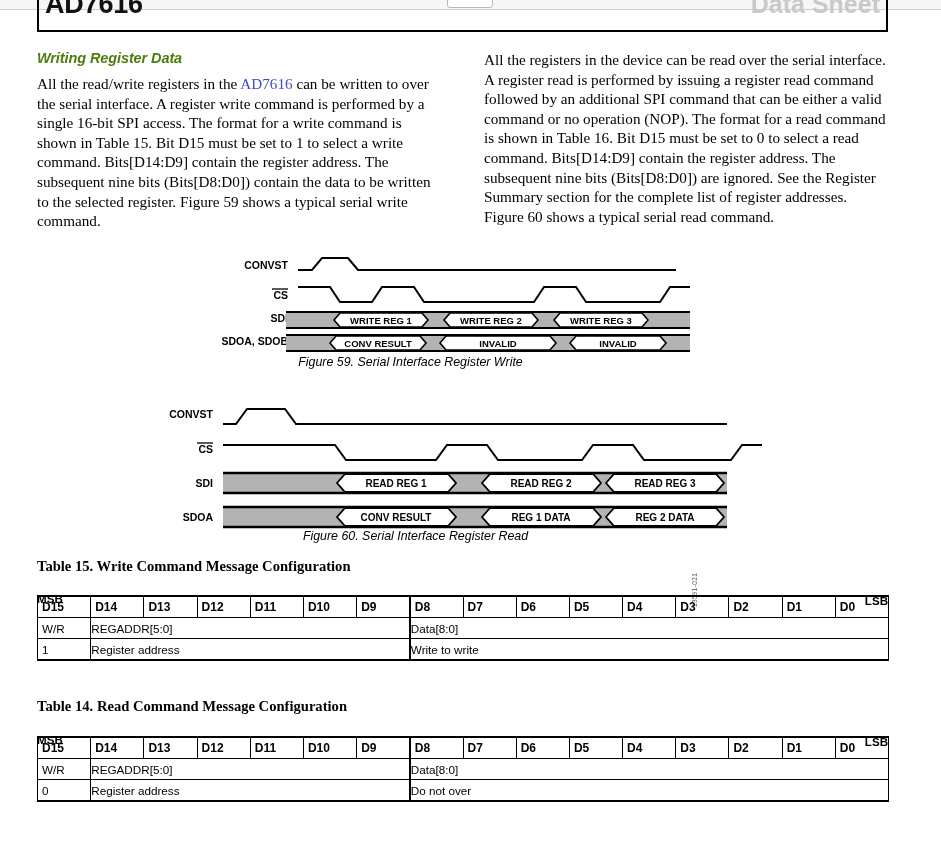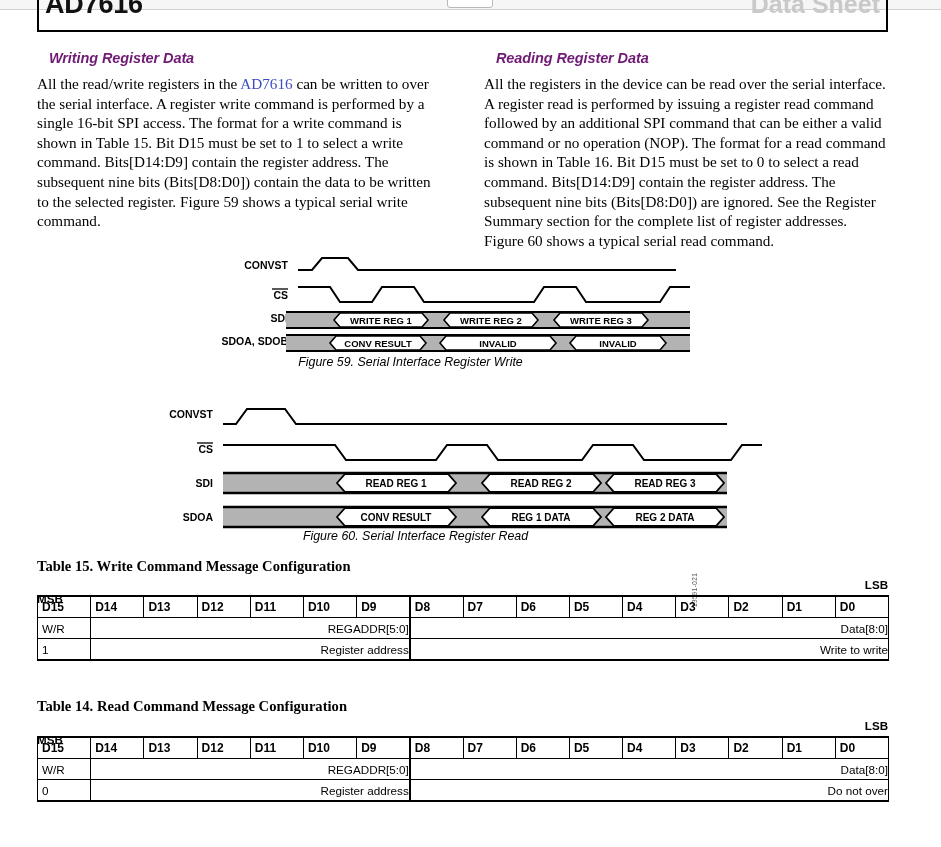--- a/index.html
+++ b/index.html
@@ -69,22 +69,22 @@
     width: 404px;
   }
   #col-left  { left: 37px; }
   #col-right { left: 484px; }
 
   .sec-heading {
     font-family: "Liberation Sans", sans-serif;
     font-style: italic;
     font-weight: bold;
     font-size: 14.5px;
-    color: #701a75;
-    margin: 0 0 8px 12px;
+    color: #4d7c0f;
+    margin: 0 0 8px 0;
     letter-spacing: -0.1px;
   }
   .body-par {
     font-family: "Liberation Serif", serif;
     font-size: 15.2px;
     line-height: 19.6px;
     color: #000000;
     margin: 0;
     text-align: left;
   }
@@ -134,21 +134,21 @@
   .msb-lsb-row {
     position: absolute;
     width: 851px;
     height: 15px;
     font-family: "Liberation Sans", sans-serif;
     font-weight: bold;
     font-size: 11.6px;
     color: #000000;
   }
   .msb-lsb-row .msb { position: absolute; left: 0; top: 14px; }
-  .msb-lsb-row .lsb { position: absolute; right: 0; top: 0; }
+  .msb-lsb-row .lsb { position: absolute; right: 0; top: 16px; }
 
   table.bit-table {
     position: absolute;
     border-collapse: collapse;
     width: 851px;
     table-layout: fixed;
     font-family: "Liberation Sans", sans-serif;
   }
   table.bit-table td {
     border: 1px solid #000000;
@@ -161,21 +161,21 @@
   }
   table.bit-table tr.hdr td {
     font-weight: bold;
     font-size: 12px;
     margin-top: 32px;
   }
   table.bit-table td.bytesplit {
     border-left: 2.5px solid #000000;
   }
   table.bit-table td.ctr {
-    text-align: right;
+    text-align: left;
     padding-left: 0;
   }
   table.bit-table tr:first-child td { border-top: 2px solid #000000; }
   table.bit-table tr:last-child td  { border-bottom: 2px solid #000000; }
 
   #table-15-title { left: 37px; top: 558px; }
   #msb-lsb-15     { left: 37px; top: 578px; }
   #table-15       { left: 37px; top: 595px; }
 
   #table-16-title { left: 37px; top: 698px; }
@@ -193,21 +193,20 @@
   <div id="doc-title">AD7616</div>
   <div id="doc-kind">Data Sheet</div>
 </div>
 
 <div class="col" id="col-left">
   <div class="sec-heading">Writing Register Data</div>
   <p class="body-par"><span>All the read/write registers in the </span><span class="link">AD7616</span><span> can be written to over the serial interface. A register write command is performed by a single 16-bit SPI access. The format for a write command is shown in Table 15. Bit D15 must be set to 1 to select a write command. Bits[D14:D9] contain the register address. The subsequent nine bits (Bits[D8:D0]) contain the data to be written to the selected register. Figure 59 shows a typical serial write command.</span></p>
 </div>
 
 <div class="col" id="col-right">
-  <div class="sec-heading">Reading Register Data</div>
   <p class="body-par">All the registers in the device can be read over the serial interface. A register read is performed by issuing a register read command followed by an additional SPI command that can be either a valid command or no operation (NOP). The format for a read command is shown in Table 16. Bit D15 must be set to 0 to select a read command. Bits[D14:D9] contain the register address. The subsequent nine bits (Bits[D8:D0]) are ignored. See the Register Summary section for the complete list of register addresses. Figure 60 shows a typical serial read command.</p>
 </div>
 
 <div class="figure" id="figure-59">
   <svg width="941" height="122" viewBox="0 0 941 122">
 
     <text x="288" y="17" text-anchor="end" font-family="Liberation Sans, sans-serif" font-size="10.5" font-weight="bold">CONVST</text>
 
     <text x="288" y="47" text-anchor="end" font-family="Liberation Sans, sans-serif" font-size="10.5" font-weight="bold">CS</text>
     <line x1="272" y1="37" x2="288" y2="37" stroke="#000" stroke-width="1.3"></line>

